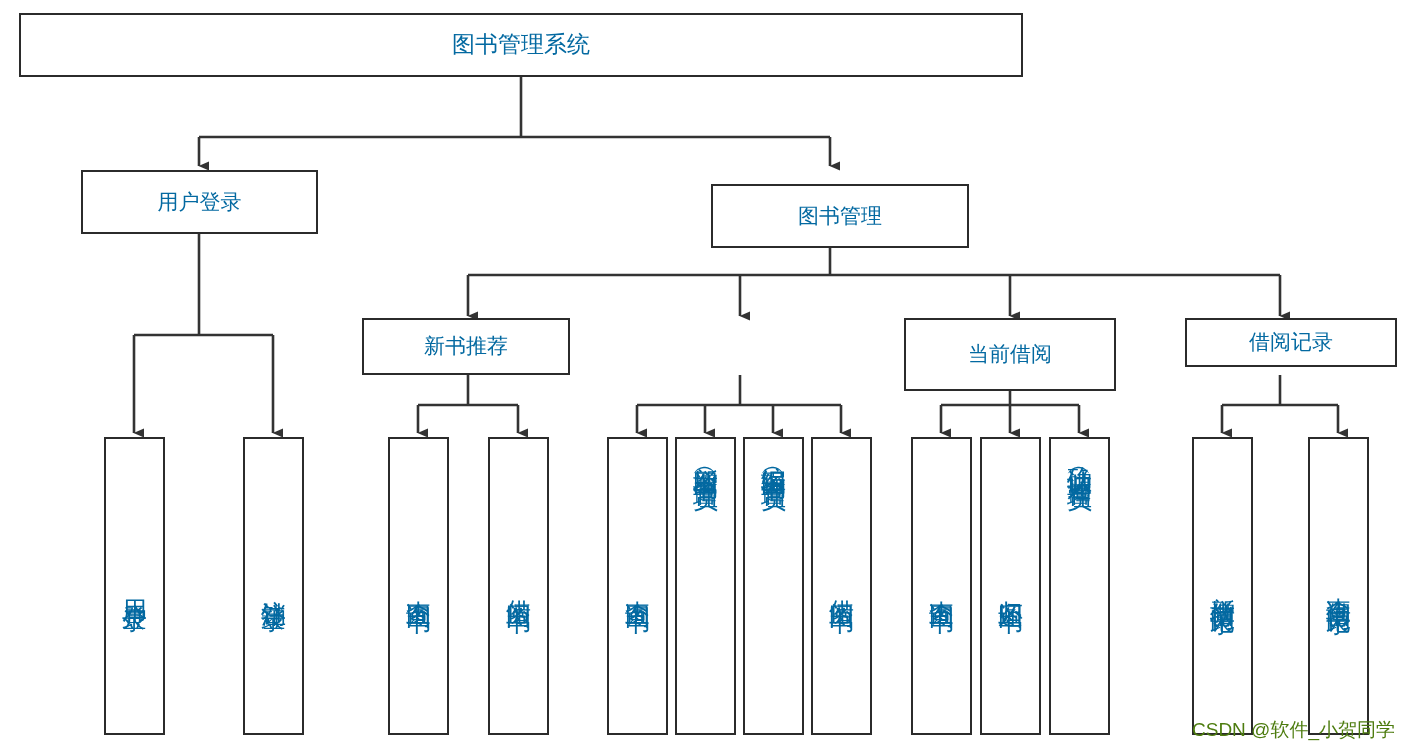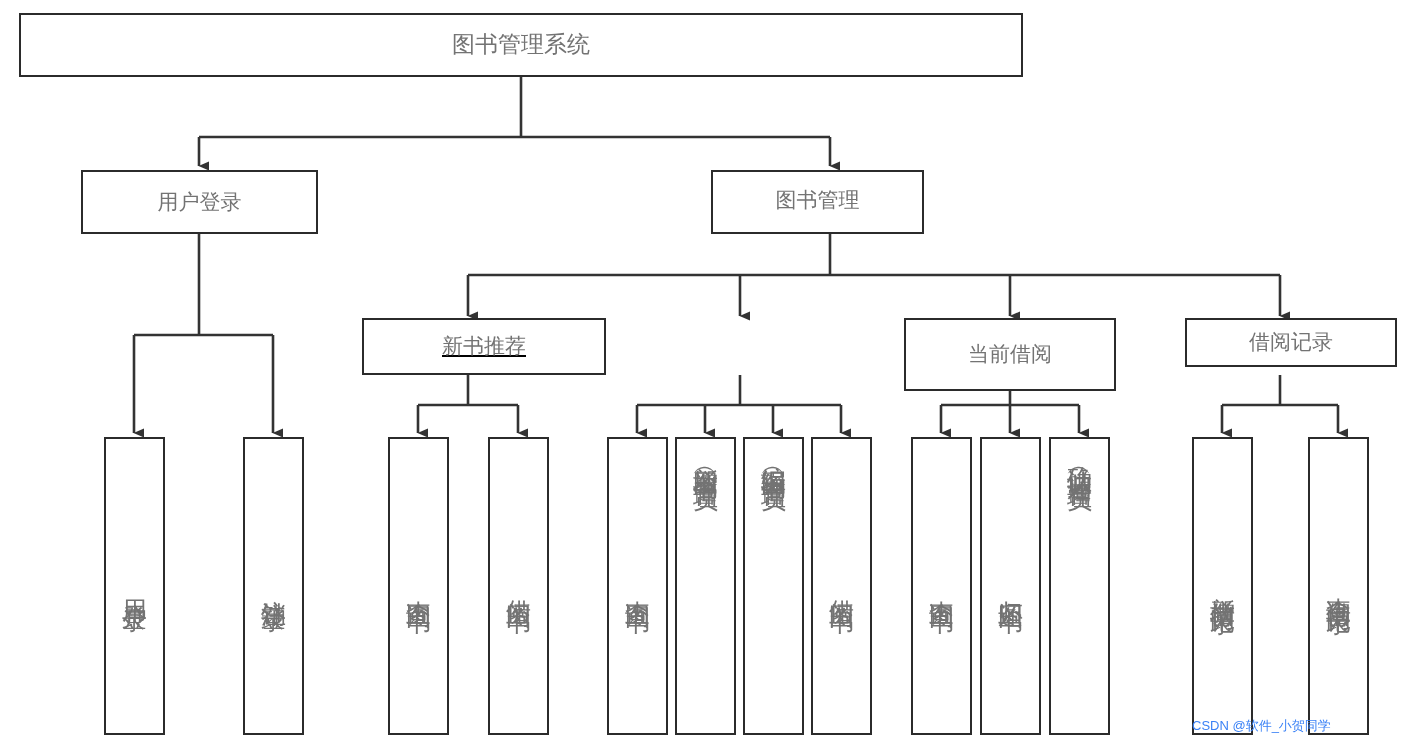--- a/index.html
+++ b/index.html
@@ -29,21 +29,21 @@
   .node {
     position: absolute;
     box-sizing: border-box;
     background: #ffffff;
     border: 2px solid #2b2b2b;
     display: flex;
     align-items: center;
     justify-content: center;
   }
   .node-label {
-    color: #737373;
+    color: #0369a1;
     text-align: right;
     line-height: 1.18;
     white-space: nowrap;
   }
   
   .node.root {
     border-width: 2px;
   }
   .node.root .node-label {
     font-size: 23px;
@@ -69,22 +69,22 @@
   }
   .node.leaf.center-text {
     align-items: center;
   }
   .node.leaf.top-text {
     align-items: flex-start;
     padding-top: 8px;
   }
   .watermark {
     position: absolute;
-    color: #3b82f6;
-    font-size: 13px;
+    color: #4d7c0f;
+    font-size: 19px;
     white-space: nowrap;
     user-select: none;
   }
 </style>
 </head>
 <body>
 
 <div id="diagram-root">
 
   <svg id="edge-layer" viewBox="0 0 1405 747" width="1405" height="747" xmlns="http://www.w3.org/2000/svg">
@@ -137,25 +137,25 @@
     </g>
   </svg>
 
   <div class="node root" style="left:19px; top:13px; width:1004px; height:64px;">
     <span class="node-label">图书管理系统</span>
   </div>
 
   <div class="node branch" style="left:81px; top:170px; width:237px; height:64px;">
     <span class="node-label">用户登录</span>
   </div>
-  <div class="node branch" style="left:711px; top:170px; width:213px; height:64px;font-family:Liberation Mono, monospace;">
+  <div class="node branch" style="left:711px; top:184px; width:258px; height:64px;">
     <span class="node-label">图书管理</span>
   </div>
 
-  <div class="node branch" style="left:362px; top:318px; width:244px; height:57px;text-decoration:underline;">
+  <div class="node branch" style="left:362px; top:318px; width:208px; height:57px;">
     <span class="node-label">新书推荐</span>
   </div>
   <div class="node branch" style="left:904px; top:318px; width:212px; height:73px;">
     <span class="node-label">当前借阅</span>
   </div>
   <div class="node branch" style="left:1185px; top:318px; width:212px; height:49px;">
     <span class="node-label">借阅记录</span>
   </div>
 
   <div class="node leaf center-text" style="left:104px; top:437px; width:61px; height:298px;">

